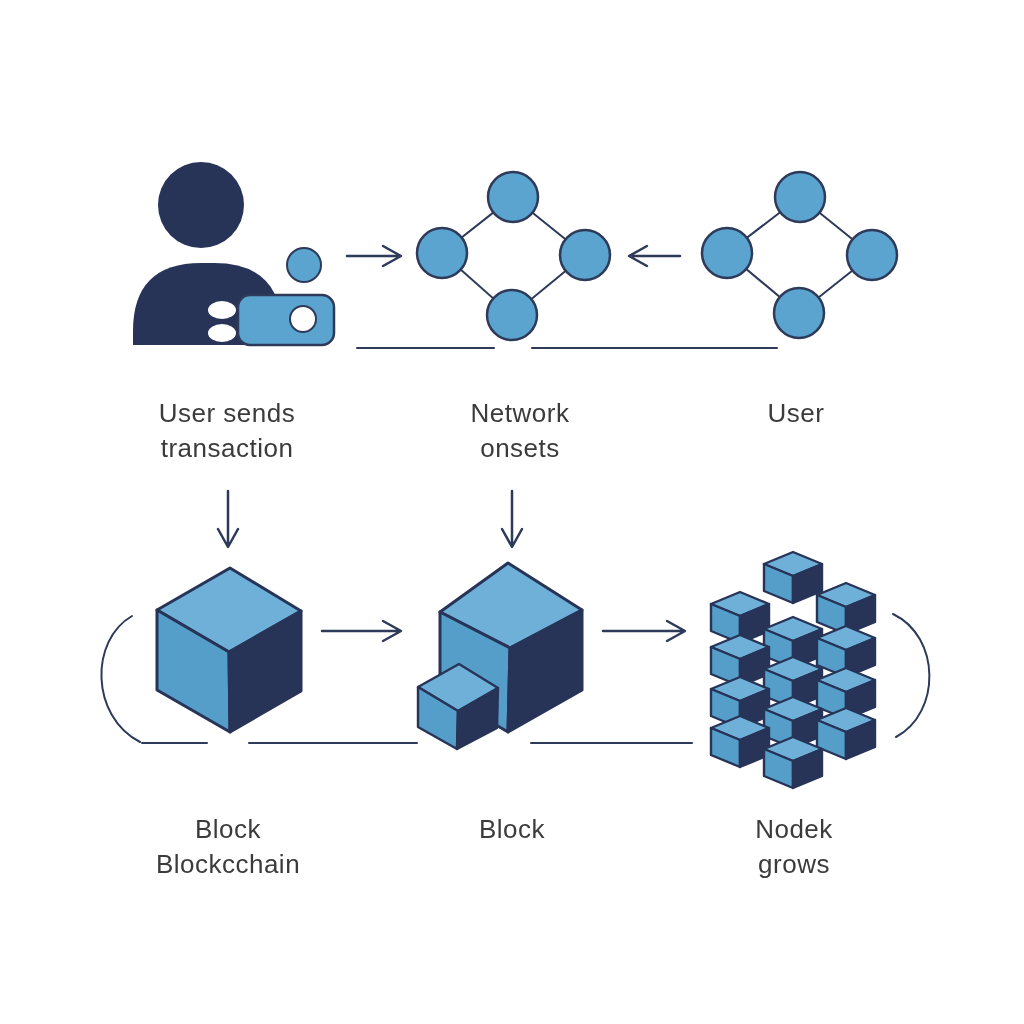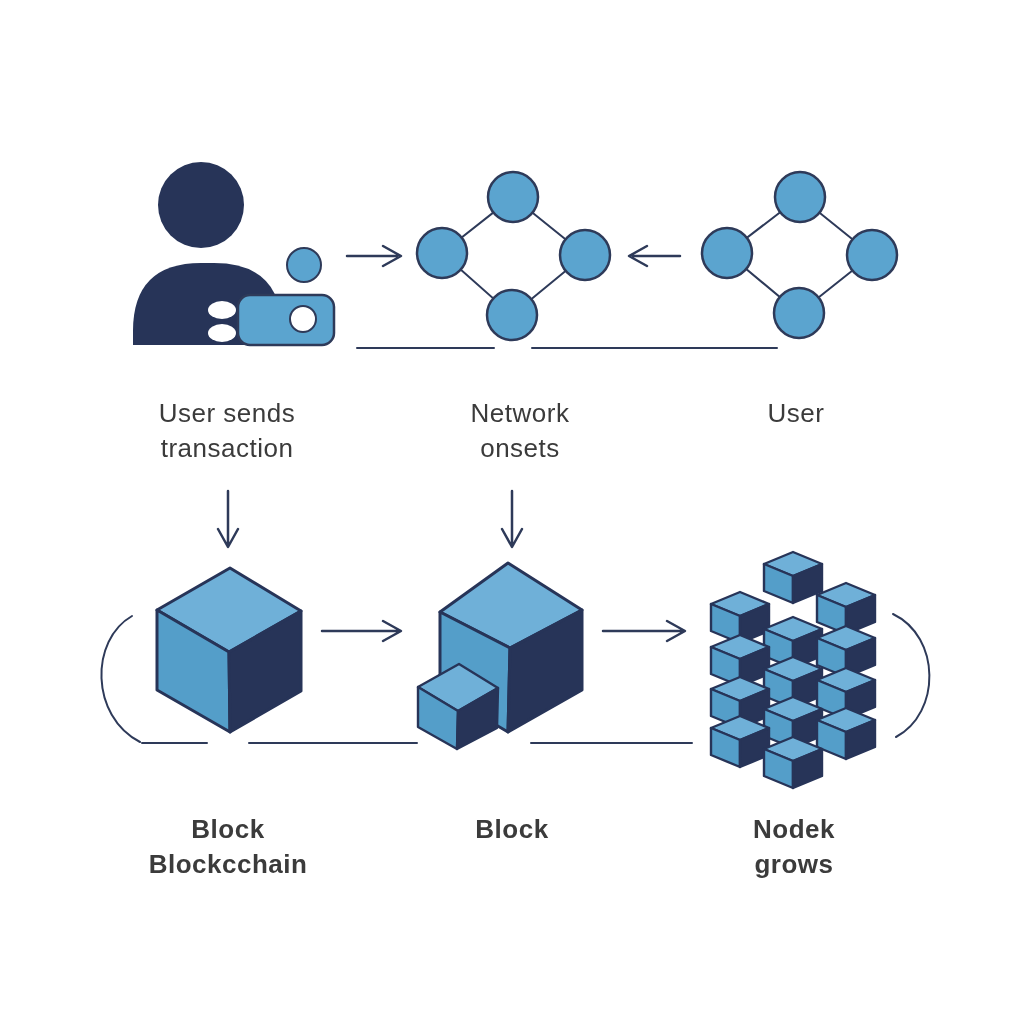--- a/index.html
+++ b/index.html
@@ -32,21 +32,21 @@
   .cube-dark{fill:var(--dark-navy);stroke:var(--dark-navy);stroke-width:3;stroke-linejoin:round;}
   .sm .cube-top,.sm .cube-side,.sm .cube-dark{stroke-width:2.4;}
   
   .label{
     position:absolute;transform:translateX(-50%);
     width:340px;text-align:center;
     font-size:26px;line-height:35px;letter-spacing:.5px;
     color:var(--label-text);
   }
   .label.toprow{top:396px;}
-  .label.bottomrow{top:812px;font-weight:bold;}
+  .label.bottomrow{top:812px;}
 </style>
 </head>
 <body>
 
 <div class="canvas">
 
   <svg class="layer" width="1024" height="1024" viewBox="0 0 1024 1024">
 
     <g>
       <circle class="navy-fill" cx="201" cy="205" r="43"></circle>

